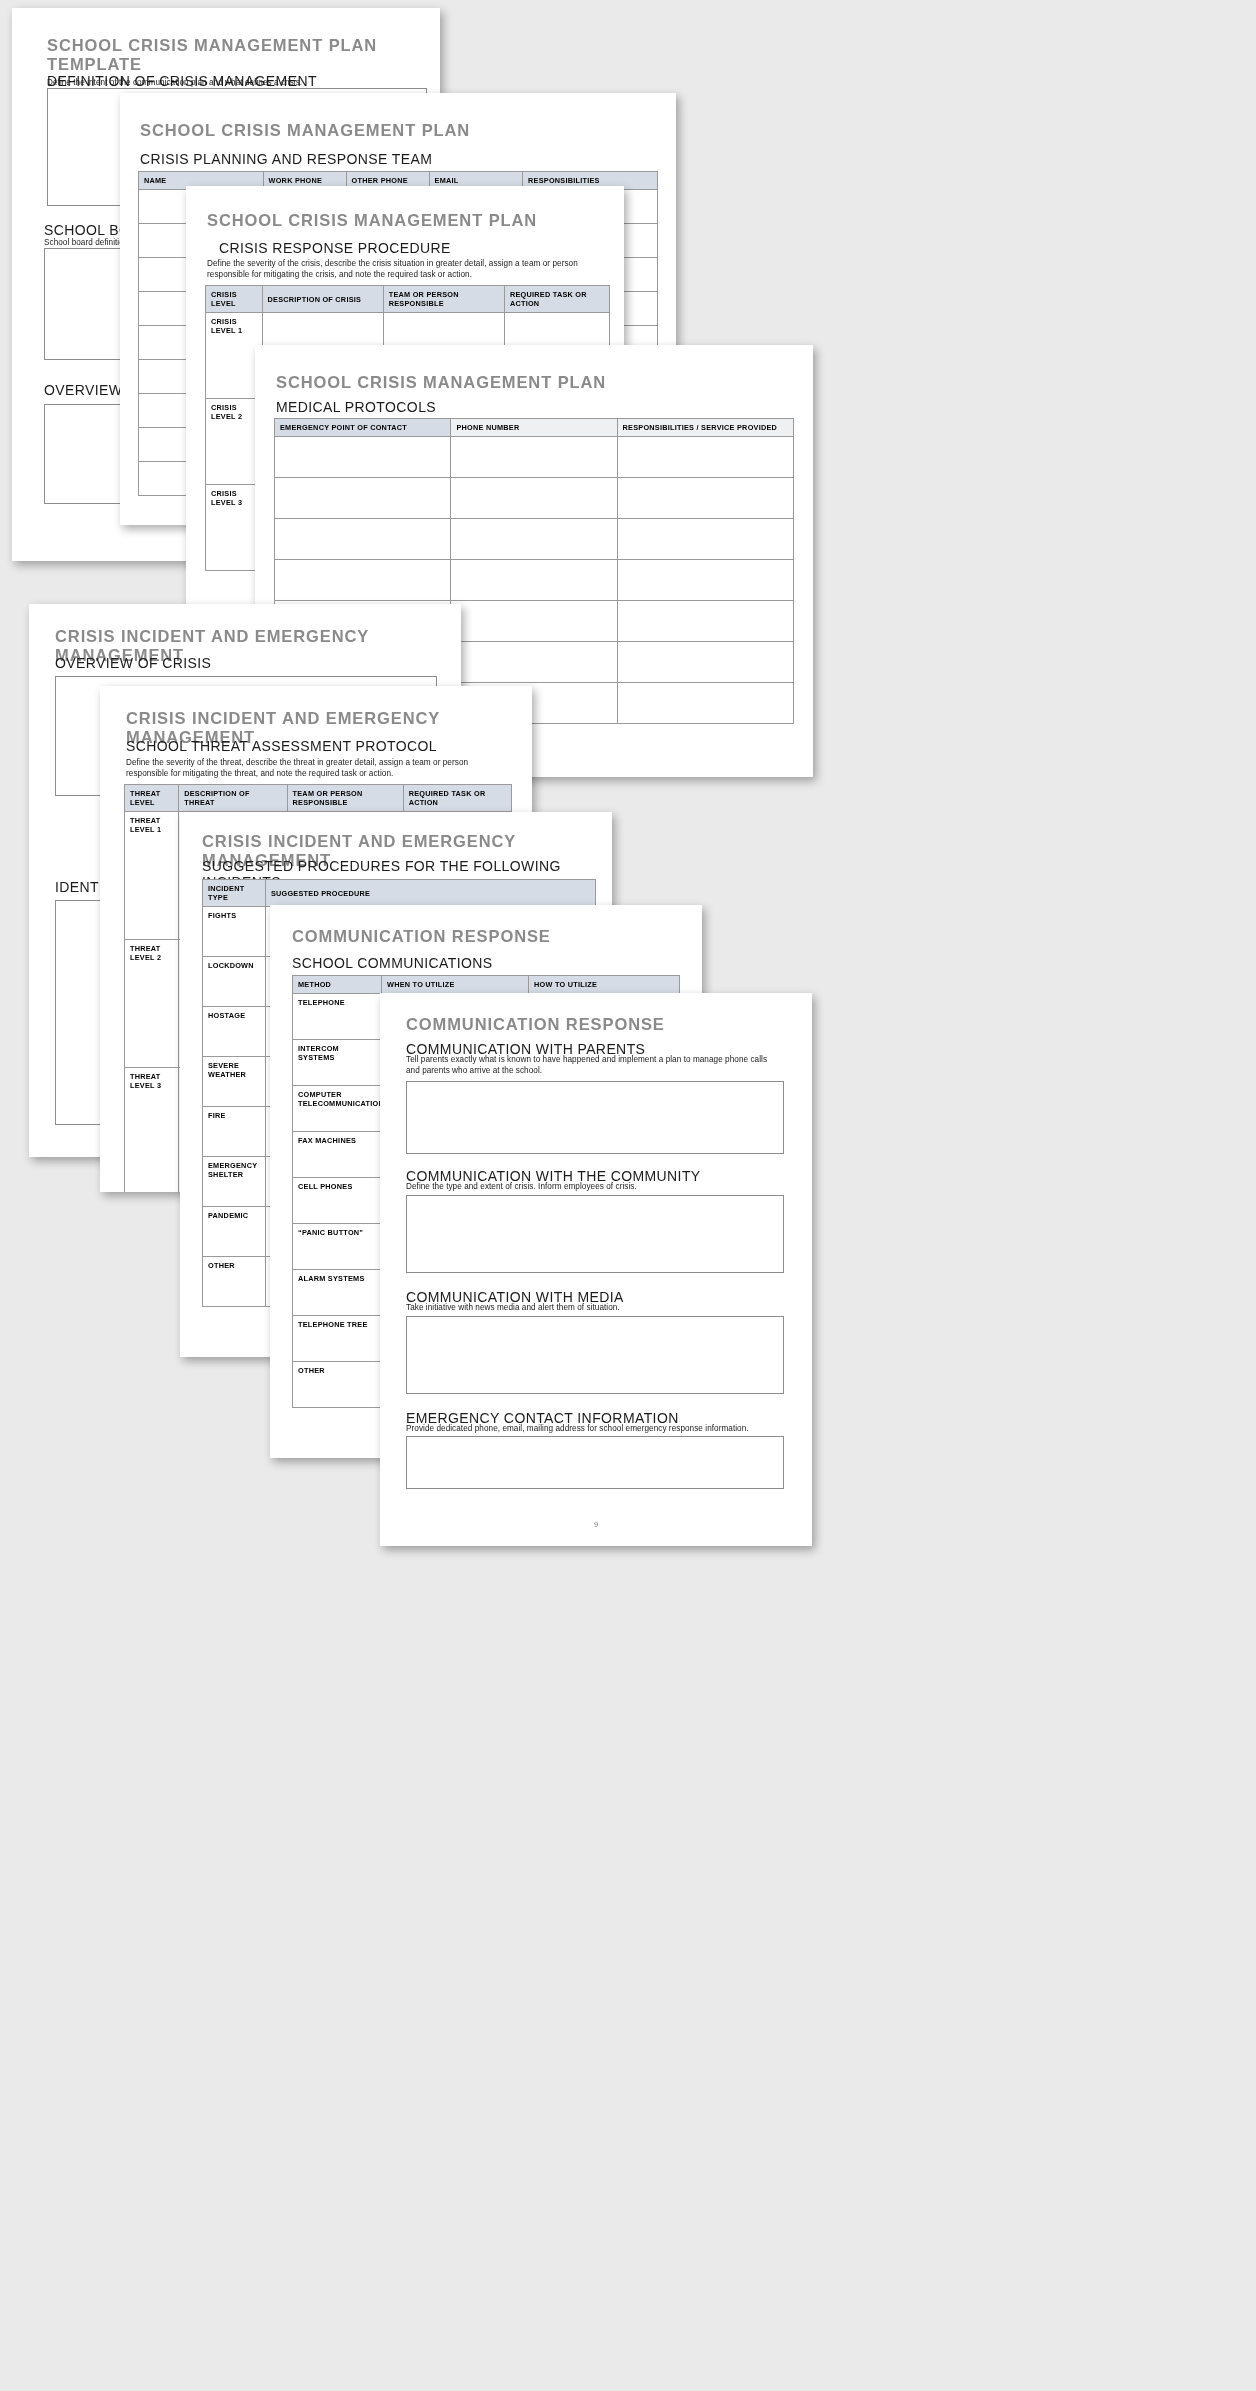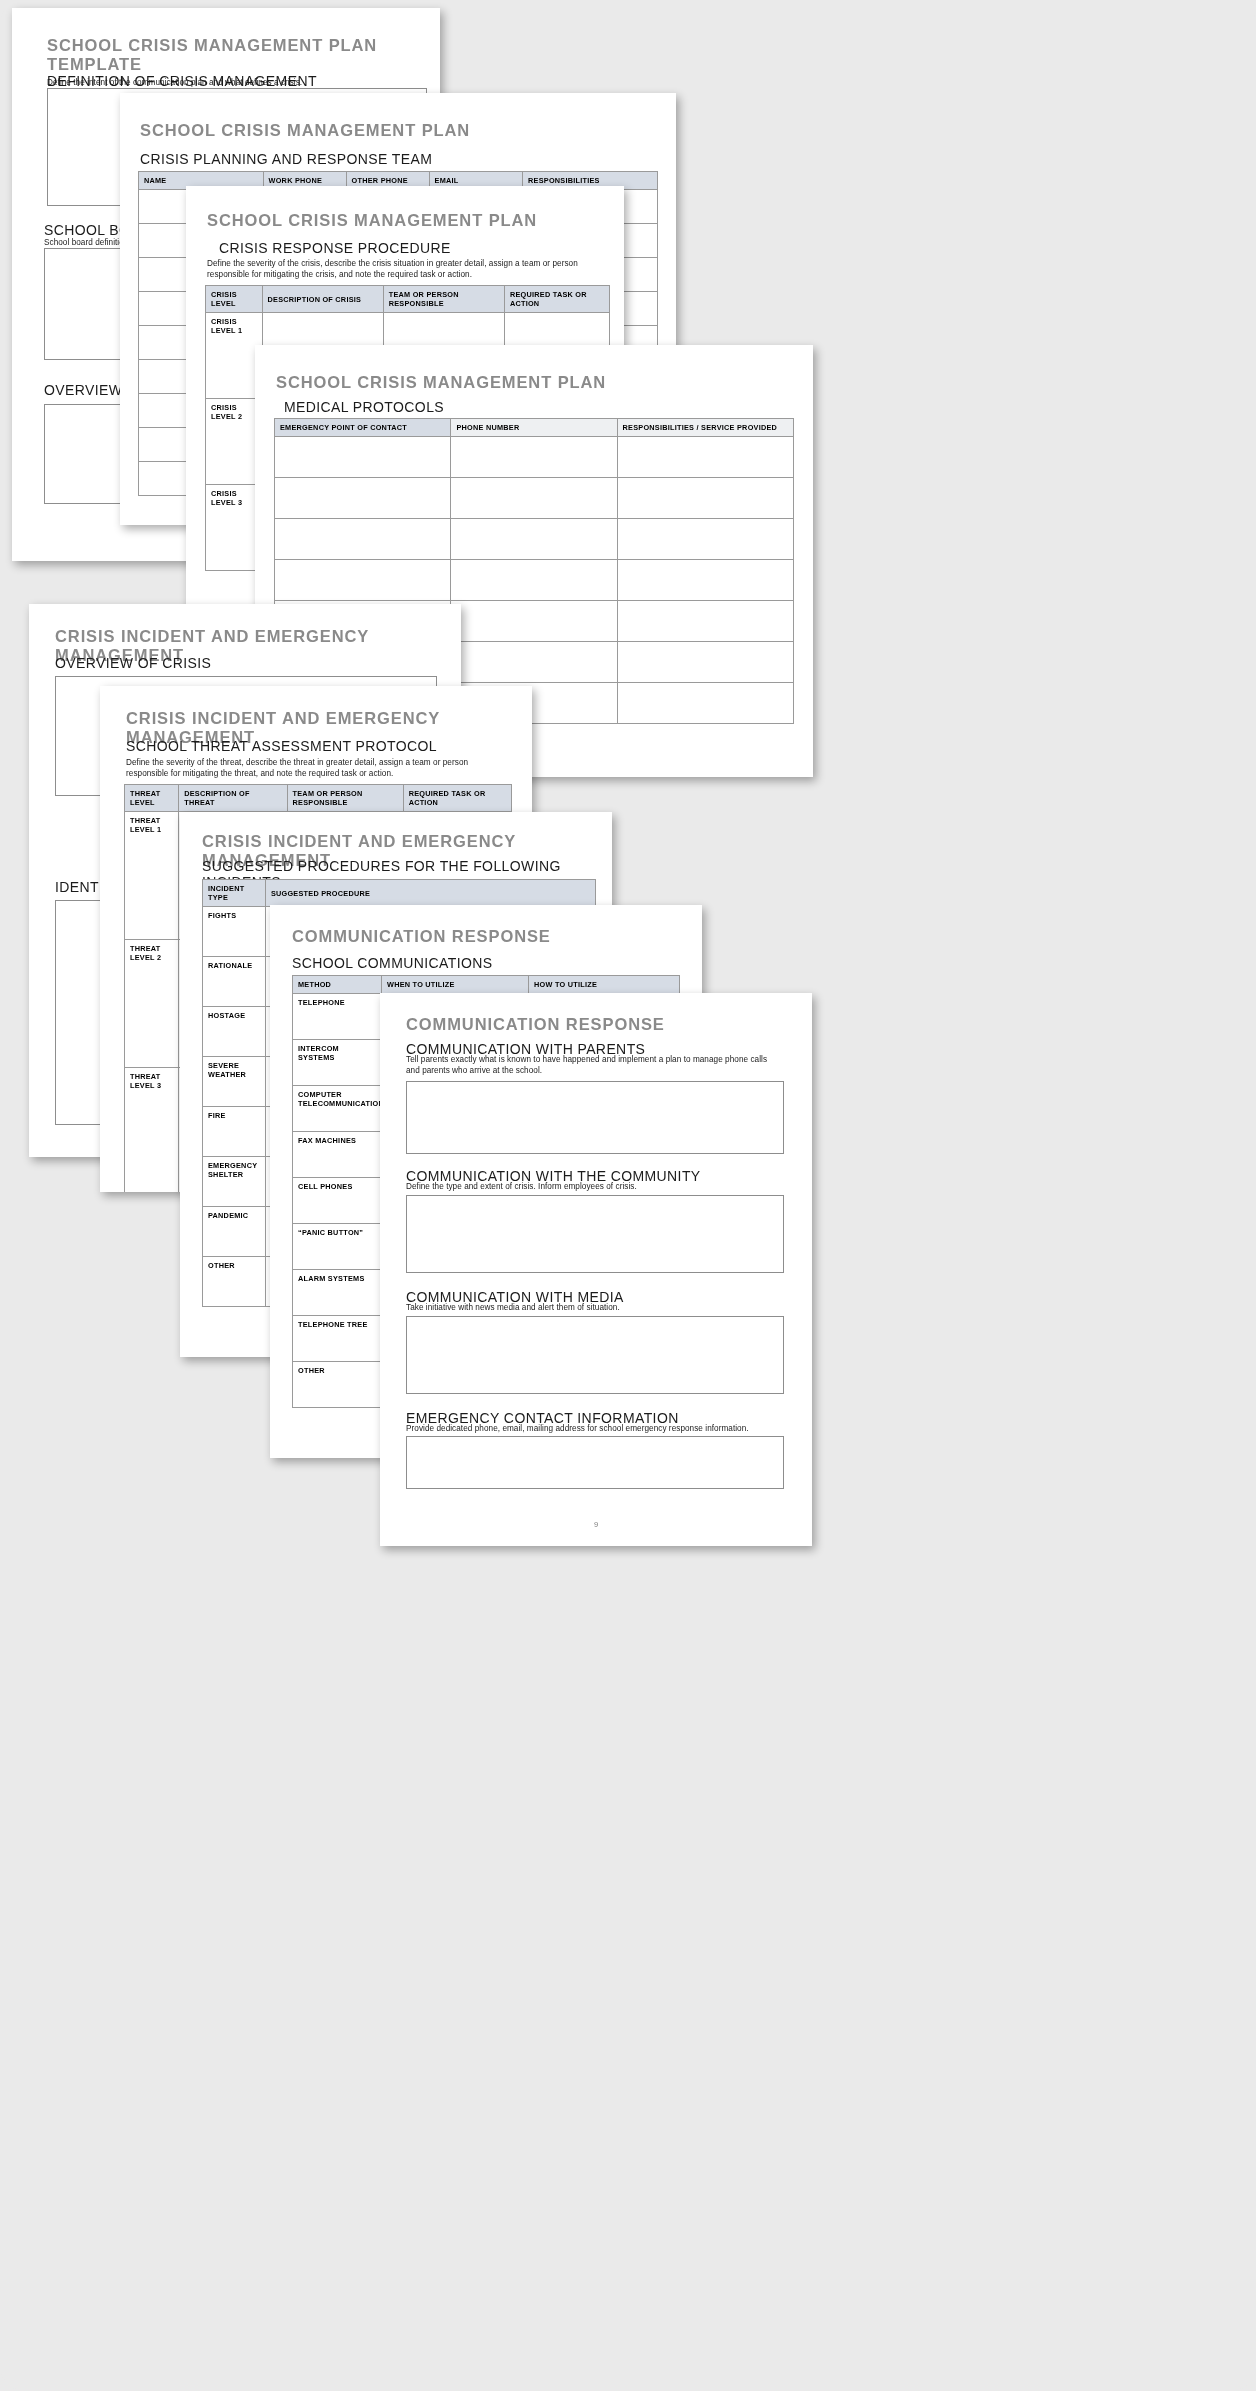--- a/index.html
+++ b/index.html
@@ -228,21 +228,21 @@
               <td></td>
               <td></td>
           </tr>
         </tbody>
       </table>
     </div>
   </div>
 
   <div class="page" style="left:255px; top:345px; width:558px; height:432px;">
     <div class="pg-title" style="position:absolute; left:21px; top:28px;">SCHOOL CRISIS MANAGEMENT PLAN</div>
-    <div class="pg-sub" style="position:absolute; left:21px; top:54px;margin-left:8px;">MEDICAL PROTOCOLS</div>
+    <div class="pg-sub" style="position:absolute; left:21px; top:54px;">MEDICAL PROTOCOLS</div>
     <div style="position:absolute; left:19px; top:73px; width:520px;">
       <table class="tbl grey-hdr">
         <colgroup>
             <col style="width:34%">
             <col style="width:32%">
             <col style="width:34%">
           </colgroup>
         <thead>
             <tr>
           <th>EMERGENCY POINT OF CONTACT</th>
@@ -357,21 +357,21 @@
           <th>INCIDENT TYPE</th>
           <th>SUGGESTED PROCEDURE</th>
         </tr>
           </thead>
         <tbody>
           <tr>
               <td style="height:50px">FIGHTS</td>
               <td></td>
             </tr>
           <tr>
-              <td style="height:50px">RATIONALE</td>
+              <td style="height:50px">LOCKDOWN</td>
               <td></td>
             </tr>
           <tr>
               <td style="height:50px">HOSTAGE</td>
               <td></td>
             </tr>
           <tr>
               <td style="height:50px">SEVERE WEATHER</td>
               <td></td>
             </tr>

